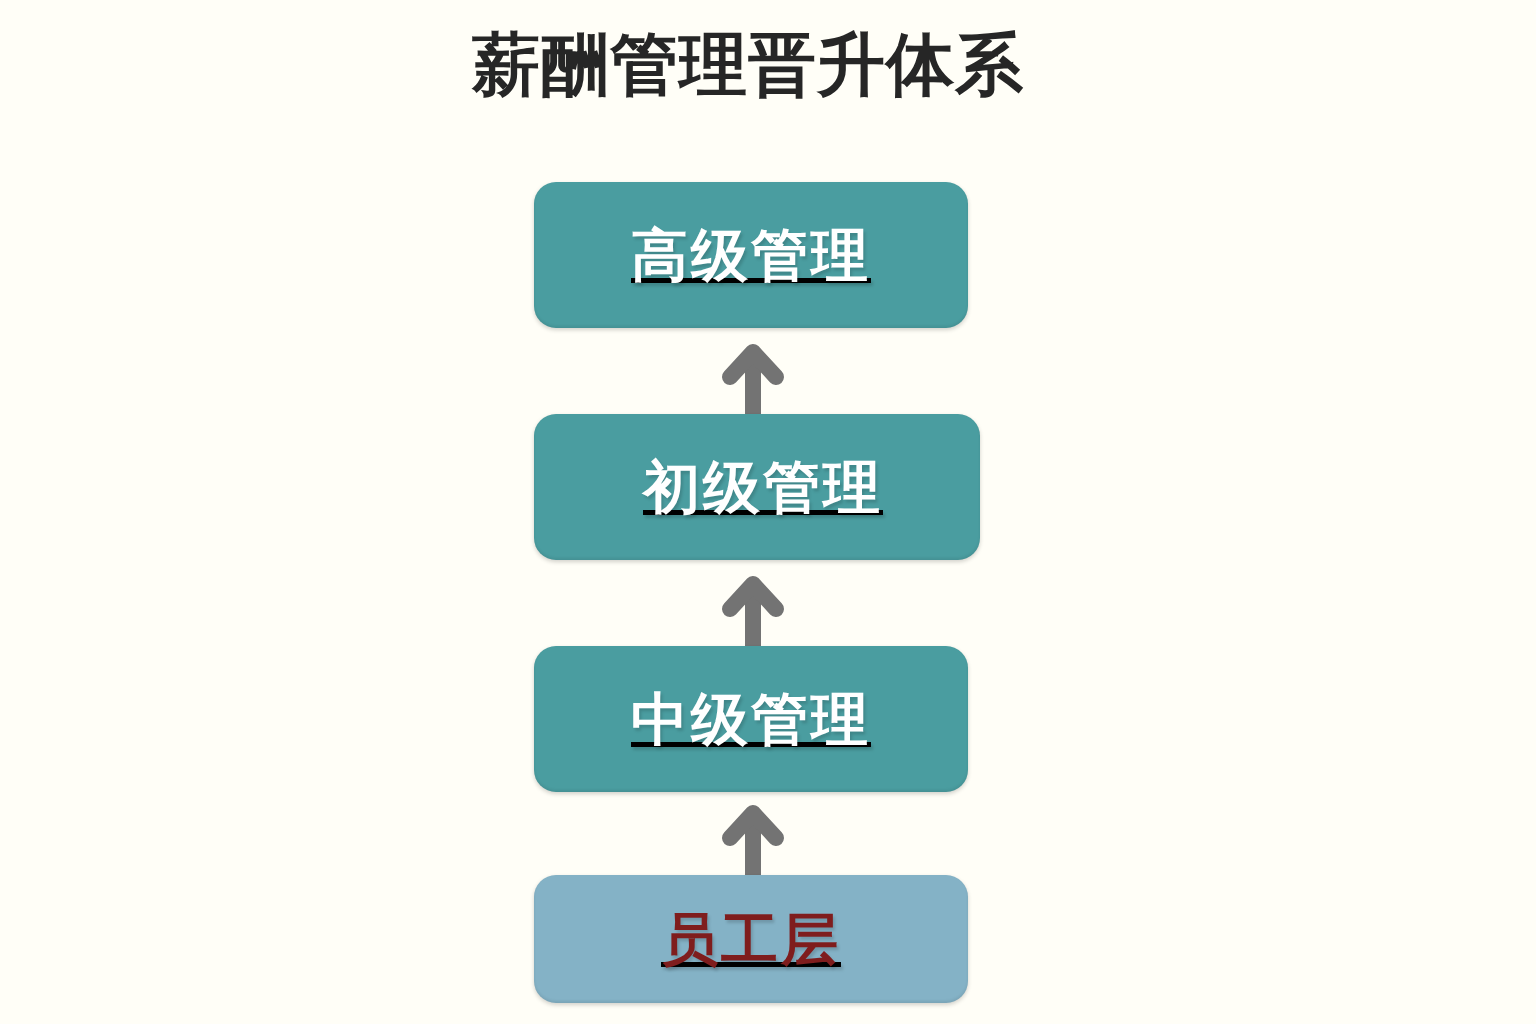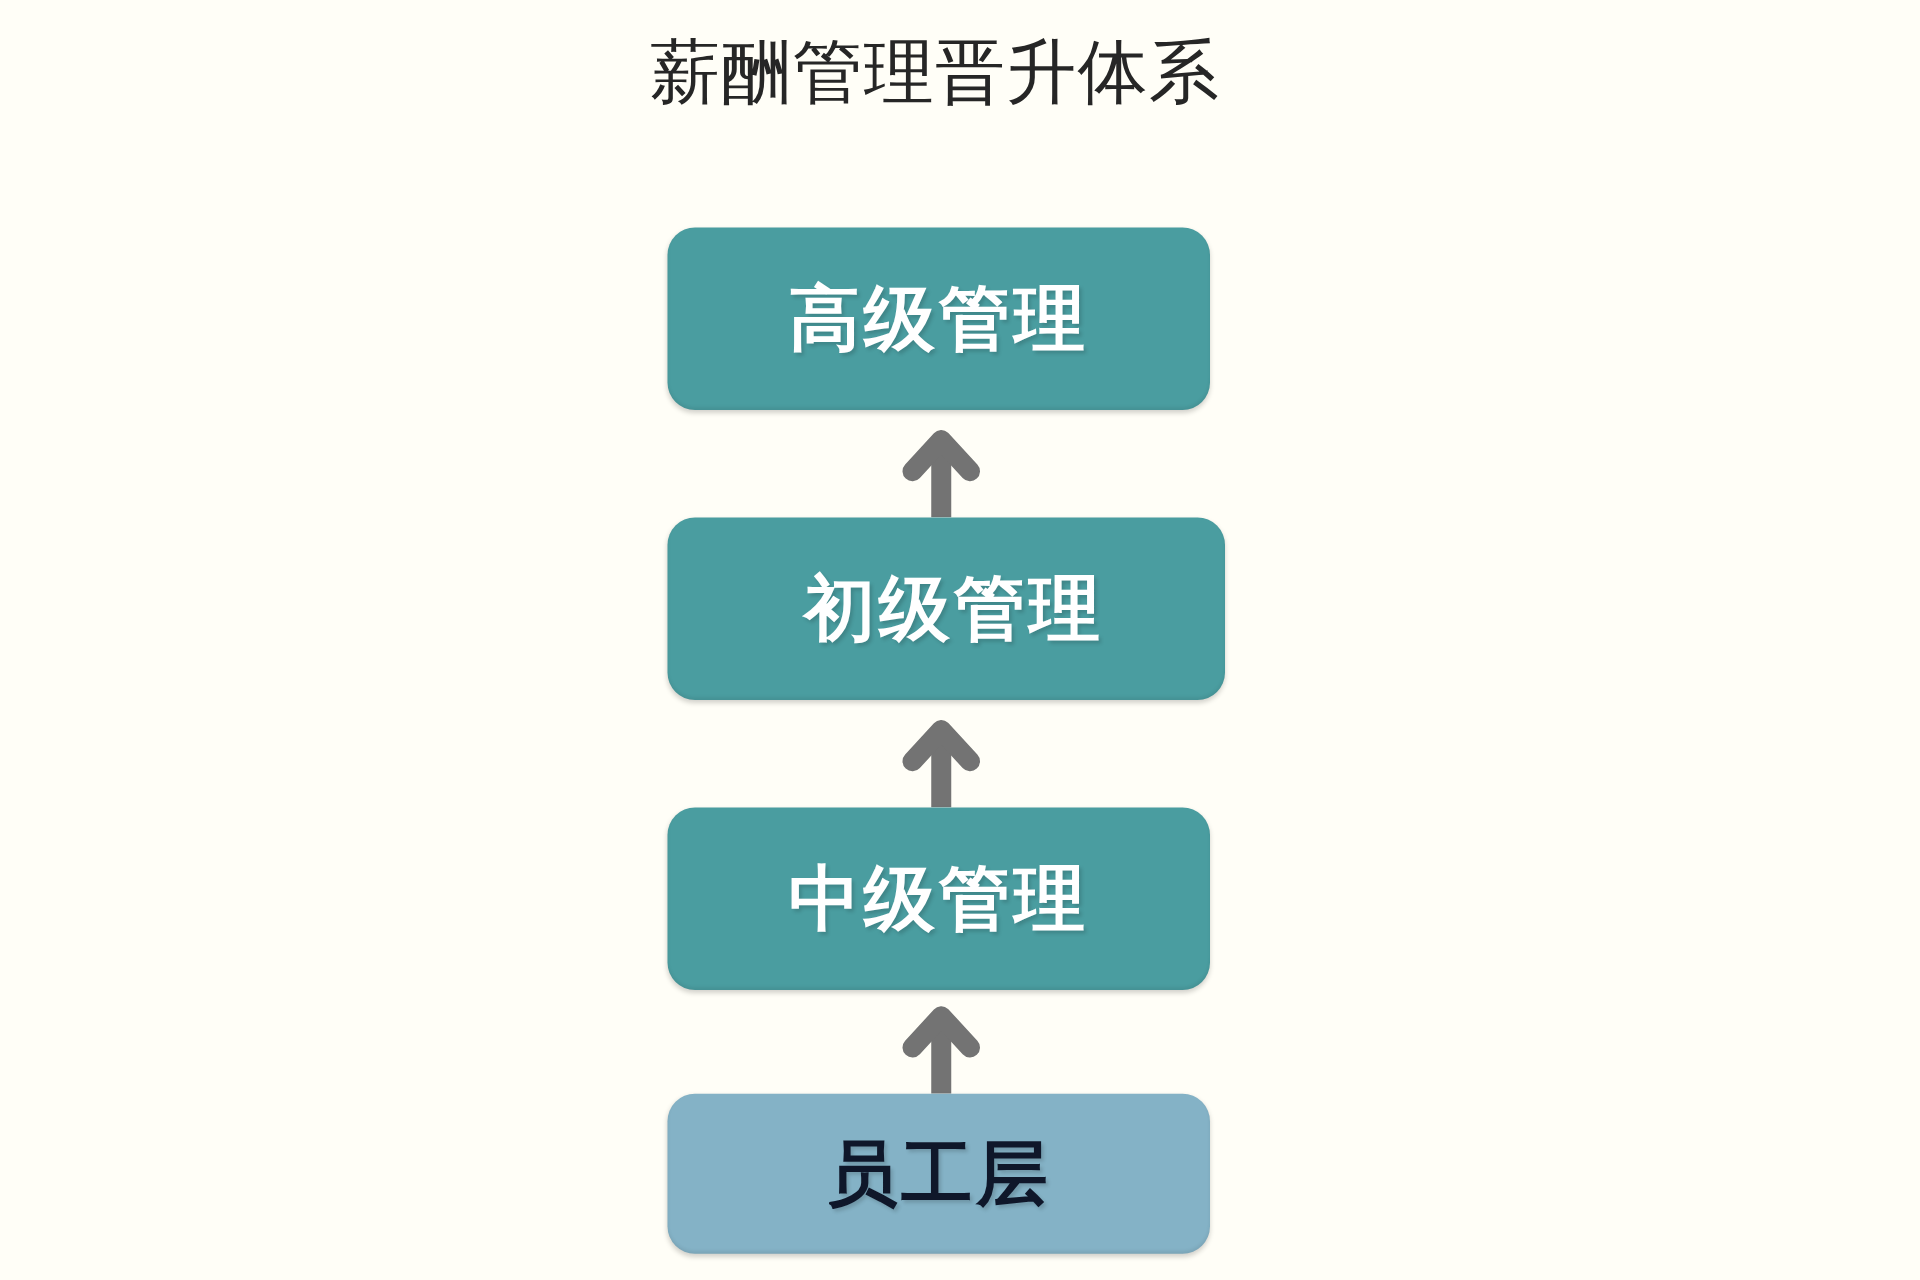--- a/index.html
+++ b/index.html
@@ -16,35 +16,36 @@
   .canvas {
     position: absolute;
     inset: 0;
   }
   .title {
     position: absolute;
     top: 24px;
     left: 748px;
     transform: translateX(-50%);
     margin: 0;
-    font-size: 56px;
-    font-weight: 400;
+    font-size: 68px;
+    font-weight: 700;
     letter-spacing: 1px;
     white-space: nowrap;
     line-height: 1.2;
   }
   .node {
     position: absolute;
     left: 534px;
     width: 434px;
     border-radius: 22px;
     display: flex;
     align-items: center;
     justify-content: center;
     box-shadow: 0 2px 4px rgba(0,0,0,0.18), inset 0 -2px 3px rgba(0,0,0,0.08);
+    text-decoration: underline;
   }
   .node-1 { top: 182px; height: 146px; }
   .node-2 { top: 414px; height: 146px; padding-left: 12px; }
   .node-3 { top: 646px; height: 146px; }
   .node-4 { top: 875px; height: 128px; }
   .node-label {
     font-size: 57px;
     font-weight: 700;
     letter-spacing: 3px;
     white-space: nowrap;
@@ -100,16 +101,16 @@
   </div>
 
   <div class="arrow arrow-3" style="color: rgb(115, 115, 115);">
     <svg viewBox="0 0 64 74" xmlns="http://www.w3.org/2000/svg" aria-hidden="true">
       <rect x="24" y="22" width="16" height="52" fill="currentColor"></rect>
       <path d="M 9 37 L 32 12 L 55 37" fill="none" stroke="currentColor" stroke-width="16" stroke-linecap="round" stroke-linejoin="round"></path>
     </svg>
   </div>
 
   <div class="node node-4" style="background-color: rgb(132, 178, 198);">
-    <span class="node-label" style="color: #0f172a;">员工层</span>
+    <span class="node-label" style="color: #7f1d1d;">员工层</span>
   </div>
 
 </div>
 
 </body></html>

